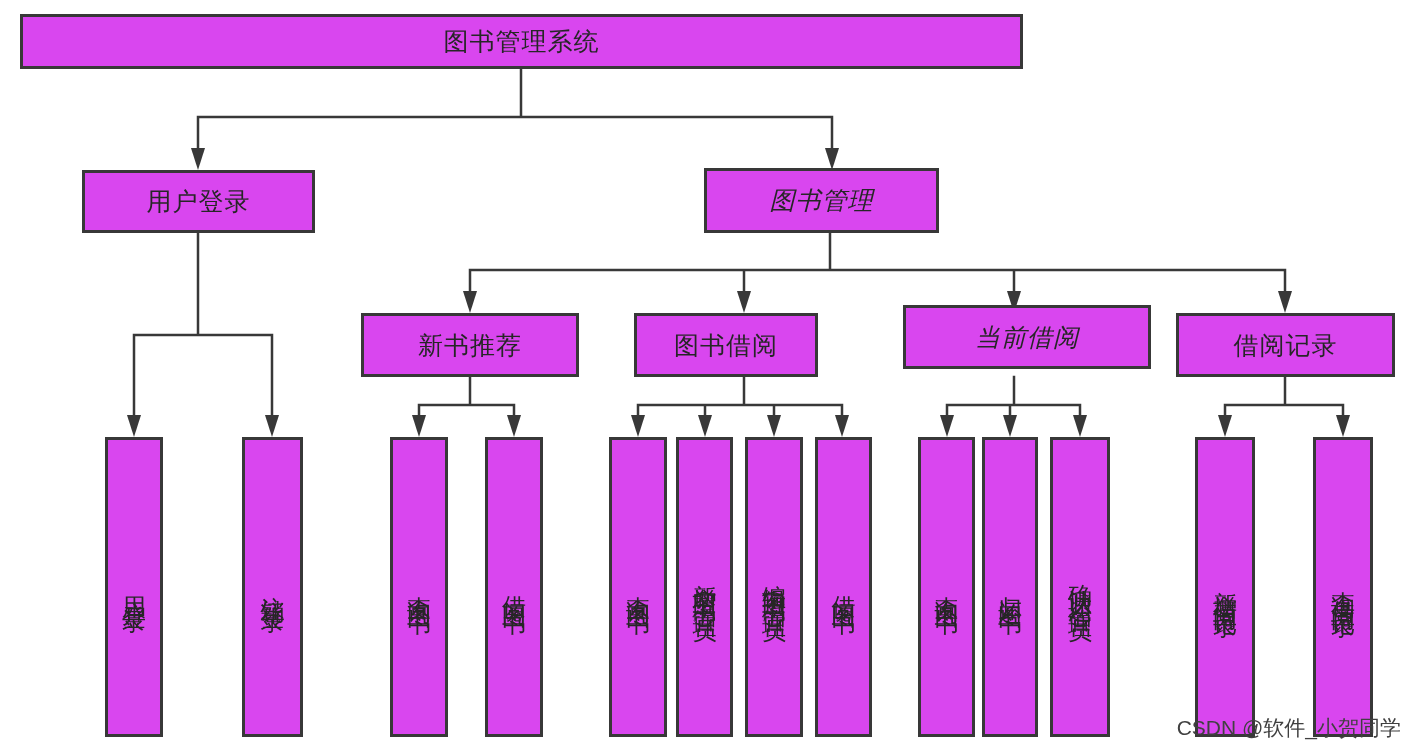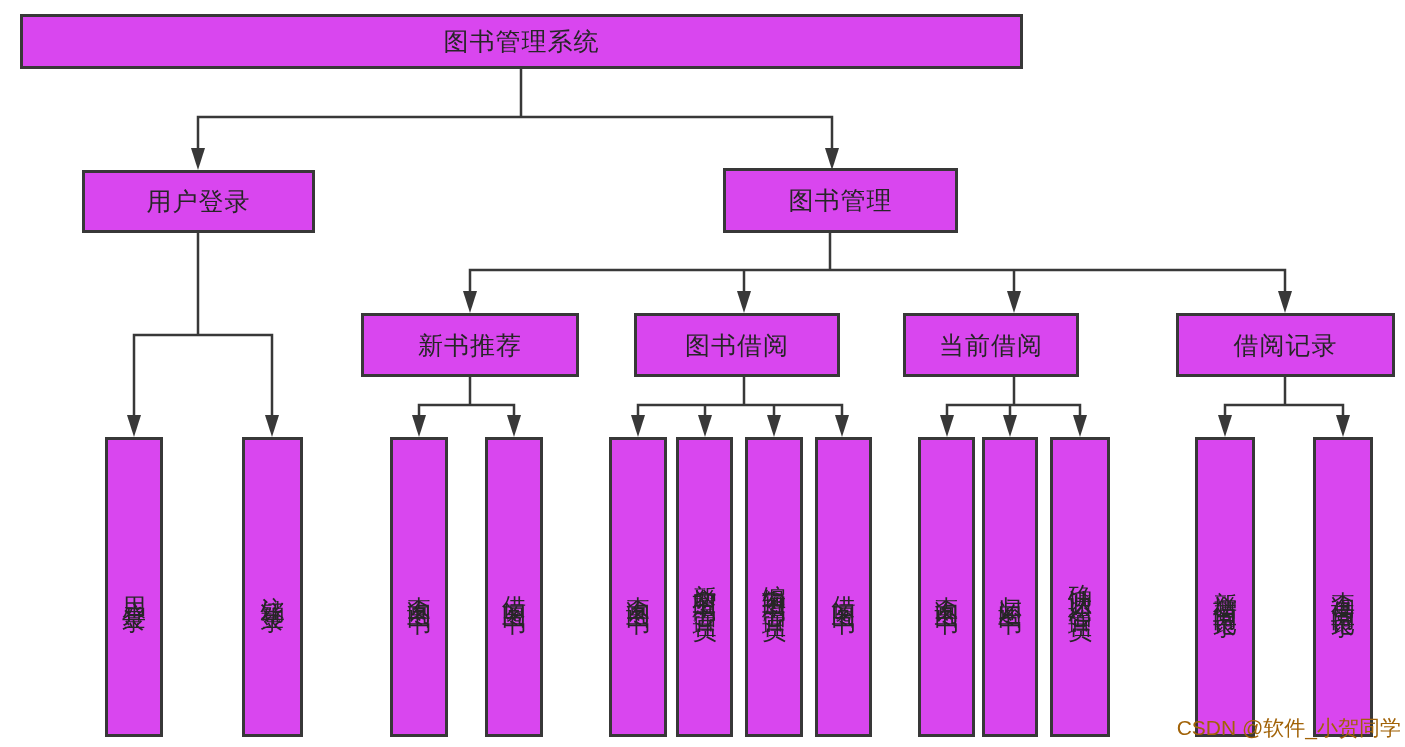--- a/index.html
+++ b/index.html
@@ -35,44 +35,44 @@
   .box.v span {
     writing-mode: vertical-rl;
     text-orientation: mixed;
     font-size: 24px;
     letter-spacing: 5px;
     line-height: 1;
   }
   
   .b-root { left: 20px;  top: 14px;  width: 1003px; height: 55px; }
   .b-l2-0 { left: 82px;  top: 170px; width: 233px;  height: 63px; }
-  .b-l2-1 { left: 723px; top: 168px; width: 235px;  height: 65px; }
+  .b-l2-1 { left: 704px; top: 168px; width: 235px;  height: 65px; font-style: italic; }
   .b-l3-0 { left: 361px; top: 313px; width: 218px;  height: 64px; }
-  .b-l3-1 { left: 634px; top: 313px; width: 206px;  height: 64px; }
-  .b-l3-2 { left: 903px; top: 313px; width: 176px;  height: 64px; }
+  .b-l3-1 { left: 634px; top: 313px; width: 184px;  height: 64px; }
+  .b-l3-2 { left: 903px; top: 305px; width: 248px;  height: 64px; font-style: italic; }
   .b-l3-3 { left: 1176px; top: 313px; width: 219px; height: 64px; justify-content: center; }
   .b-l4-0  { left: 105px;  width: 58px; }
   .b-l4-1  { left: 242px;  width: 61px; }
   .b-l4-2  { left: 390px;  width: 58px; }
   .b-l4-3  { left: 485px;  width: 58px; }
   .b-l4-4  { left: 609px;  width: 58px; }
   .b-l4-5  { left: 676px;  width: 57px; }
   .b-l4-6  { left: 745px;  width: 58px; }
   .b-l4-7  { left: 815px;  width: 57px; }
   .b-l4-8  { left: 918px;  width: 57px; }
   .b-l4-9  { left: 982px;  width: 56px; }
   .b-l4-10 { left: 1050px; width: 60px; }
   .b-l4-11 { left: 1195px; width: 60px; }
   .b-l4-12 { left: 1313px; width: 60px; }
   .watermark {
     position: absolute;
     right: 4px;
     top: 714px;
     font-size: 21px;
-    color: #a16207;
+    color: #404040;
     z-index: 5;
     white-space: nowrap;
   }
 </style>
 </head>
 <body>
 
 <div class="stage">
 
   <svg class="connectors" viewBox="0 0 1405 747" xmlns="http://www.w3.org/2000/svg">

